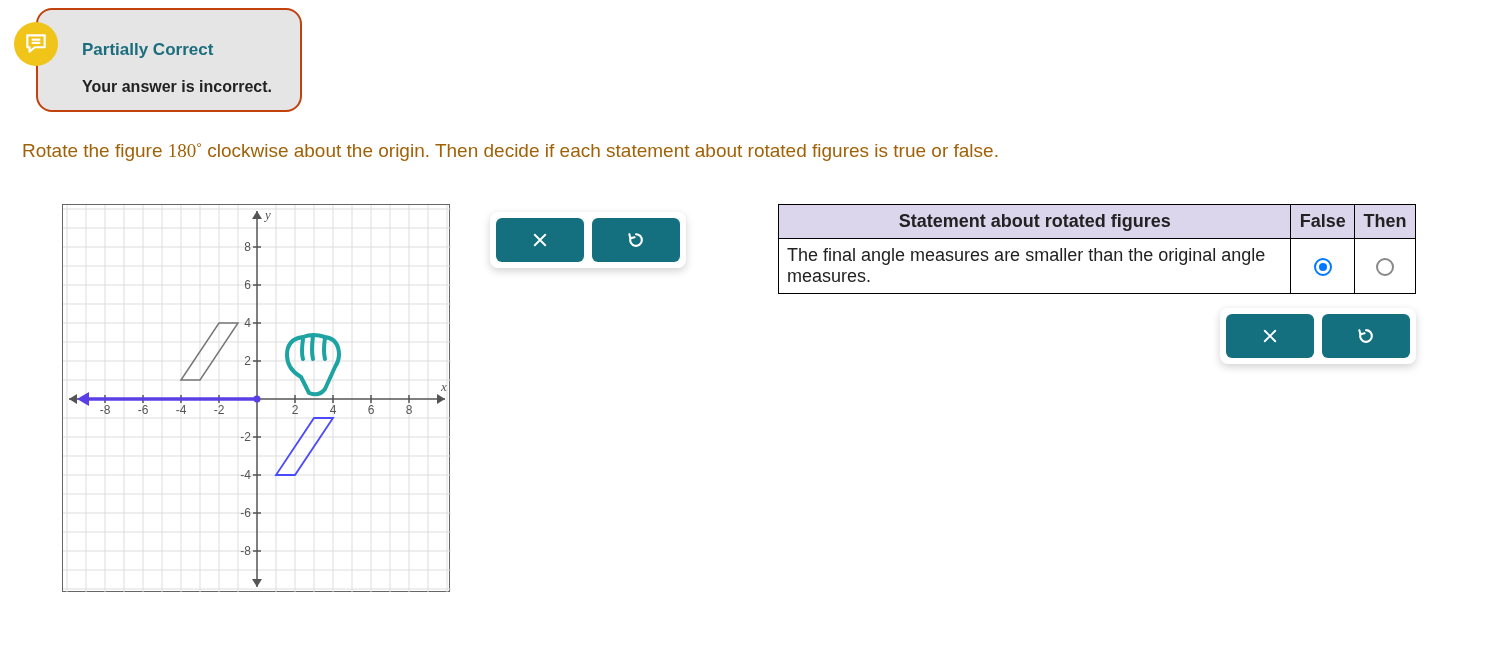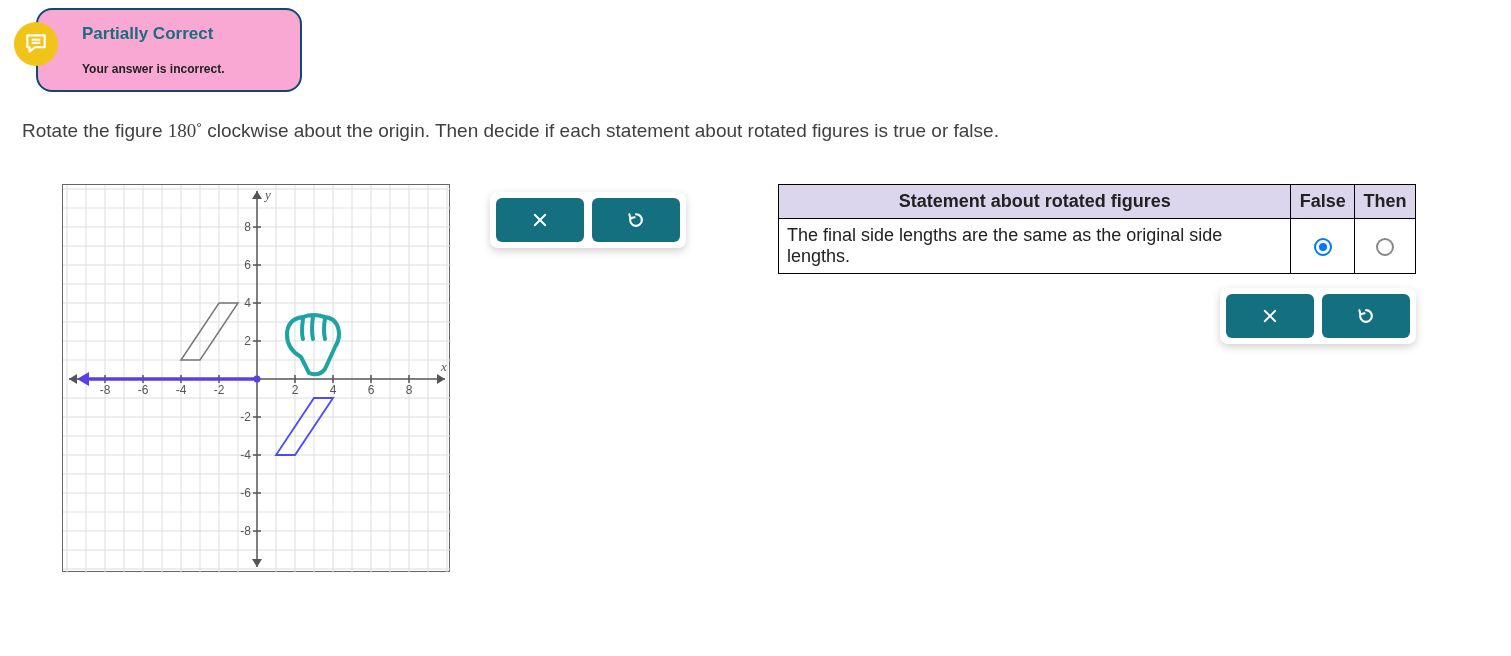--- a/index.html
+++ b/index.html
@@ -9,24 +9,24 @@
     font-family: "Segoe UI", Arial, sans-serif;
     font-size: 18px;
     color: #222;
     background: #fff;
     width: 1511px;
   }
   .feedback-box {
     position: relative;
     margin: 8px 0 0 36px;
     width: 266px;
-    border: 2px solid #0c4a6e;
+    border: 2px solid #c2410c;
     border-radius: 16px;
-    padding: 14px 18px 14px 44px;
-    background: #f9a8d4;
+    padding: 30px 18px 14px 44px;
+    background: #e5e5e5;
   }
   .feedback-icon {
     position: absolute;
     left: -24px;
     top: 12px;
     width: 44px;
     height: 44px;
     background: #f0c419;
     border-radius: 50%;
     display: flex;
@@ -34,27 +34,27 @@
     justify-content: center;
   }
   .feedback-title {
     color: #1b6d7d;
     font-weight: 700;
     font-size: 17px;
     margin-bottom: 18px;
   }
   .feedback-sub {
     font-weight: 700;
-    font-size: 12px;
+    font-size: 16px;
     color: #222;
   }
   .prompt {
     margin: 28px 0 0 22px;
     font-size: 19px;
-    color: #404040;
+    color: #a16207;
   }
   .content-row {
     display: flex;
     align-items: flex-start;
     margin-top: 42px;
   }
   .graph-wrap {
     margin-left: 62px;
     width: 388px;
     height: 388px;
@@ -286,21 +286,21 @@
     <table>
       <thead>
         <tr>
           <th class="stmt-head">Statement about rotated figures</th>
           <th class="tf-head">False</th>
           <th class="tf-head">Then</th>
         </tr>
       </thead>
       <tbody id="tbody">
           <tr>
-            <td>The final side lengths are the same as the original side lengths.</td>
+            <td>The final angle measures are smaller than the original angle measures.</td>
             <td class="radio-cell"><span class="radio selected"></span></td>
             <td class="radio-cell"><span class="radio"></span></td>
           </tr>
         </tbody>
     </table>
     <div class="btns-right">
       <div class="btn-group">
         <button class="btn" aria-label="clear">
           <svg width="18" height="18" viewBox="0 0 24 24">
               <path d="M5 5l14 14M19 5L5 19" stroke="#fff" stroke-width="2.5" stroke-linecap="round"></path>

